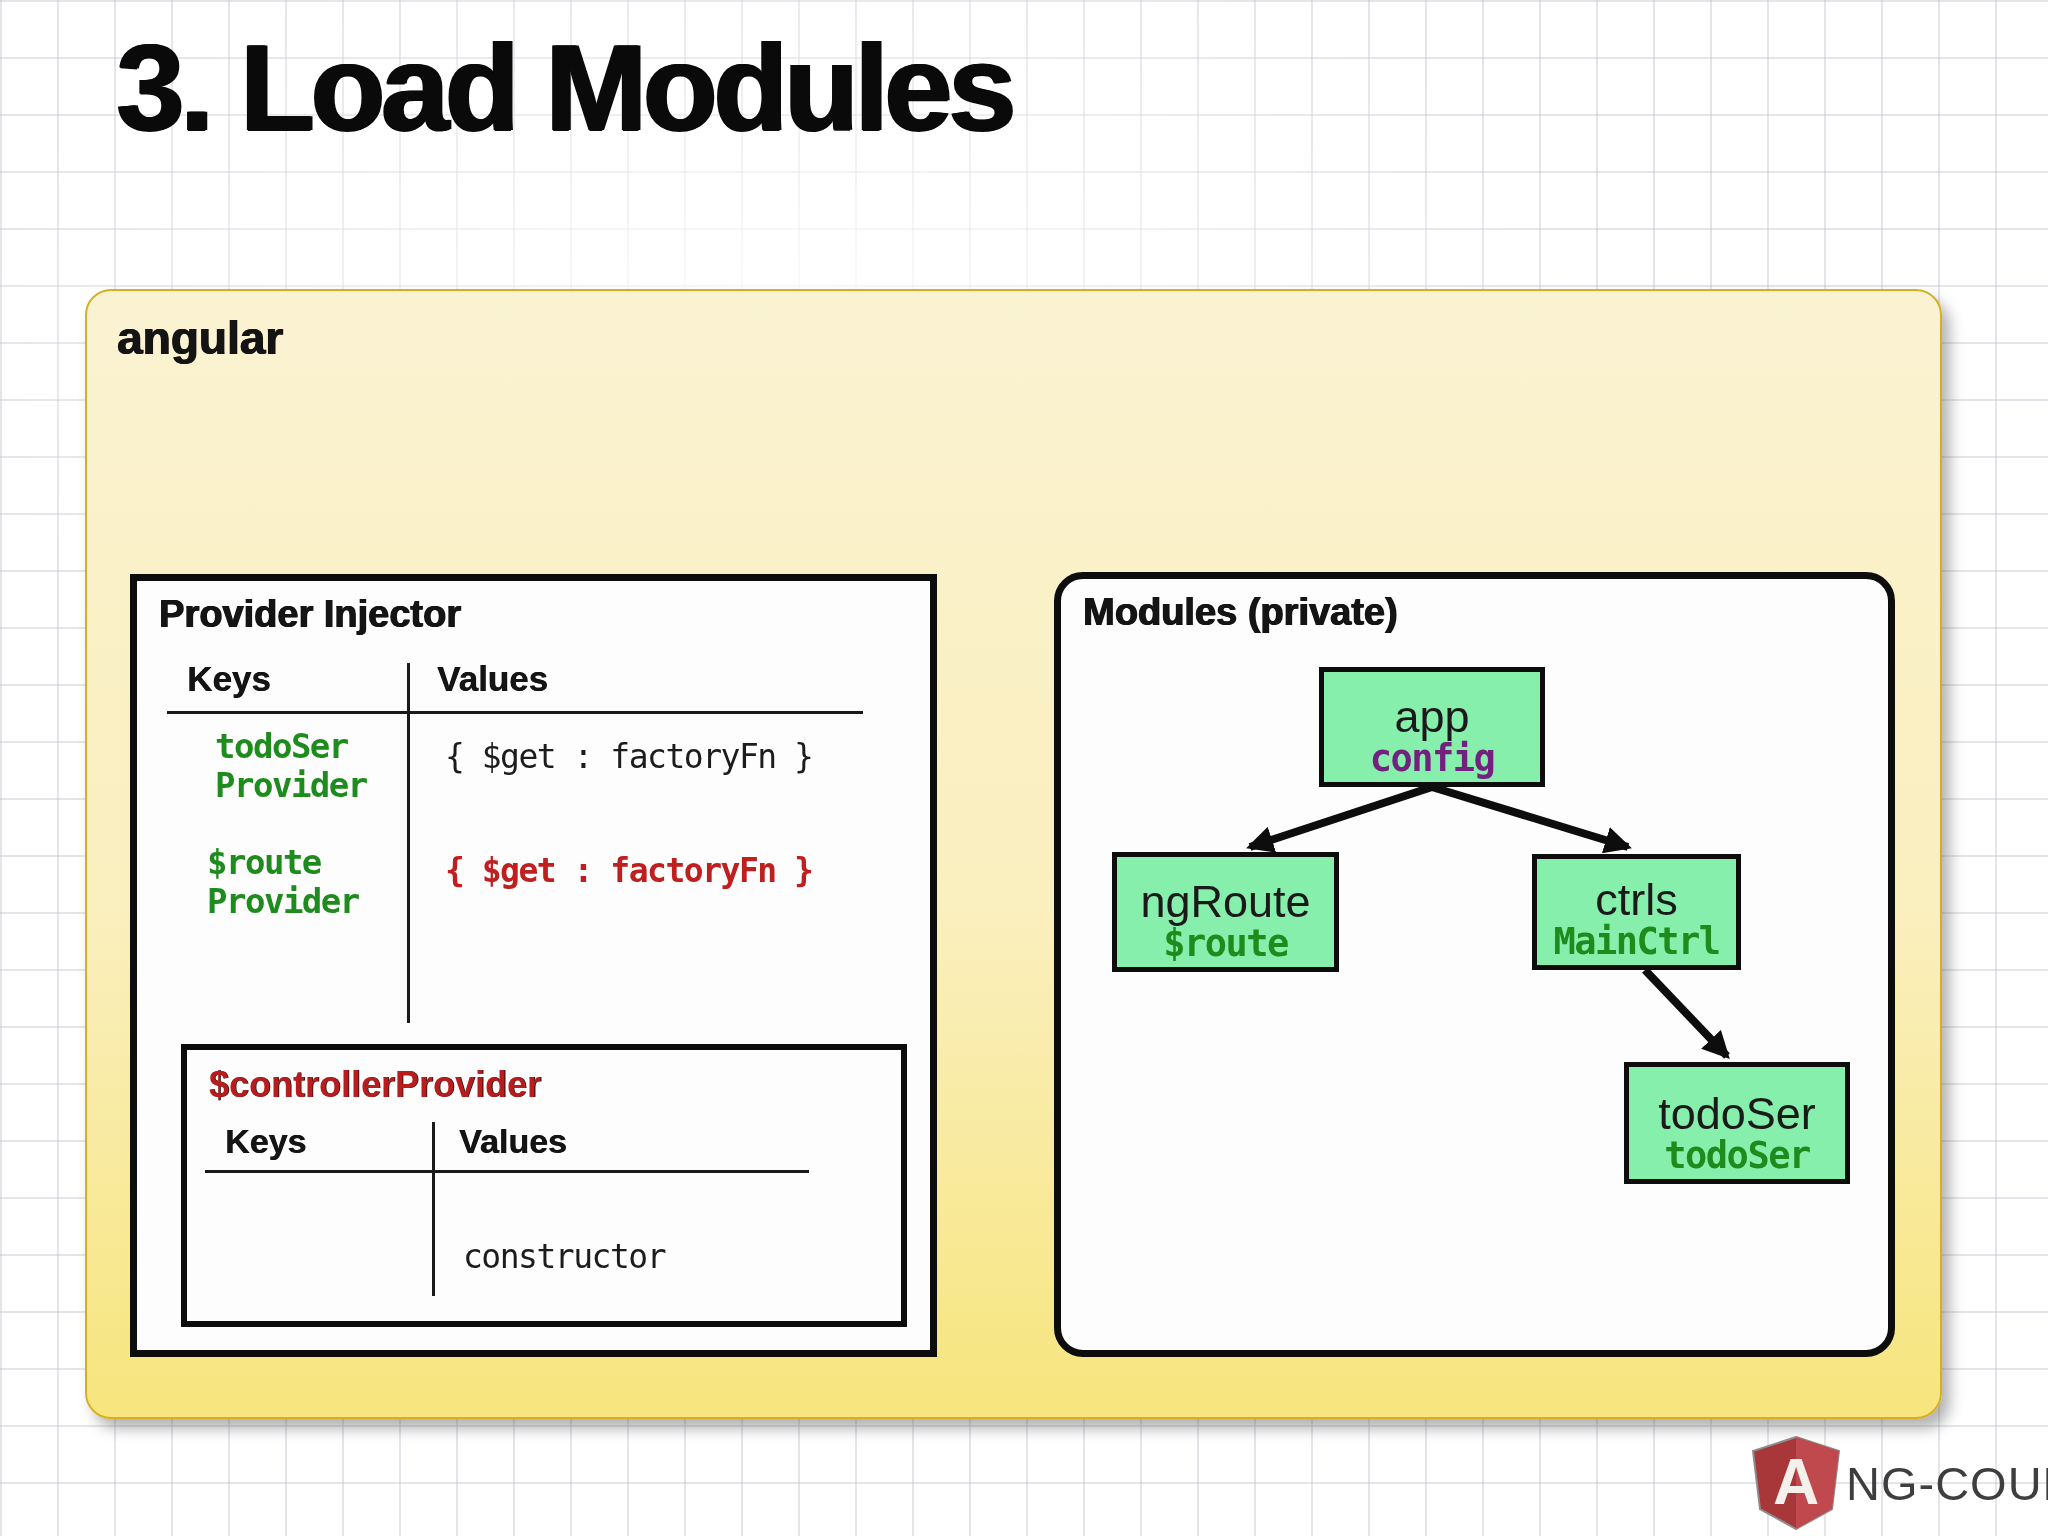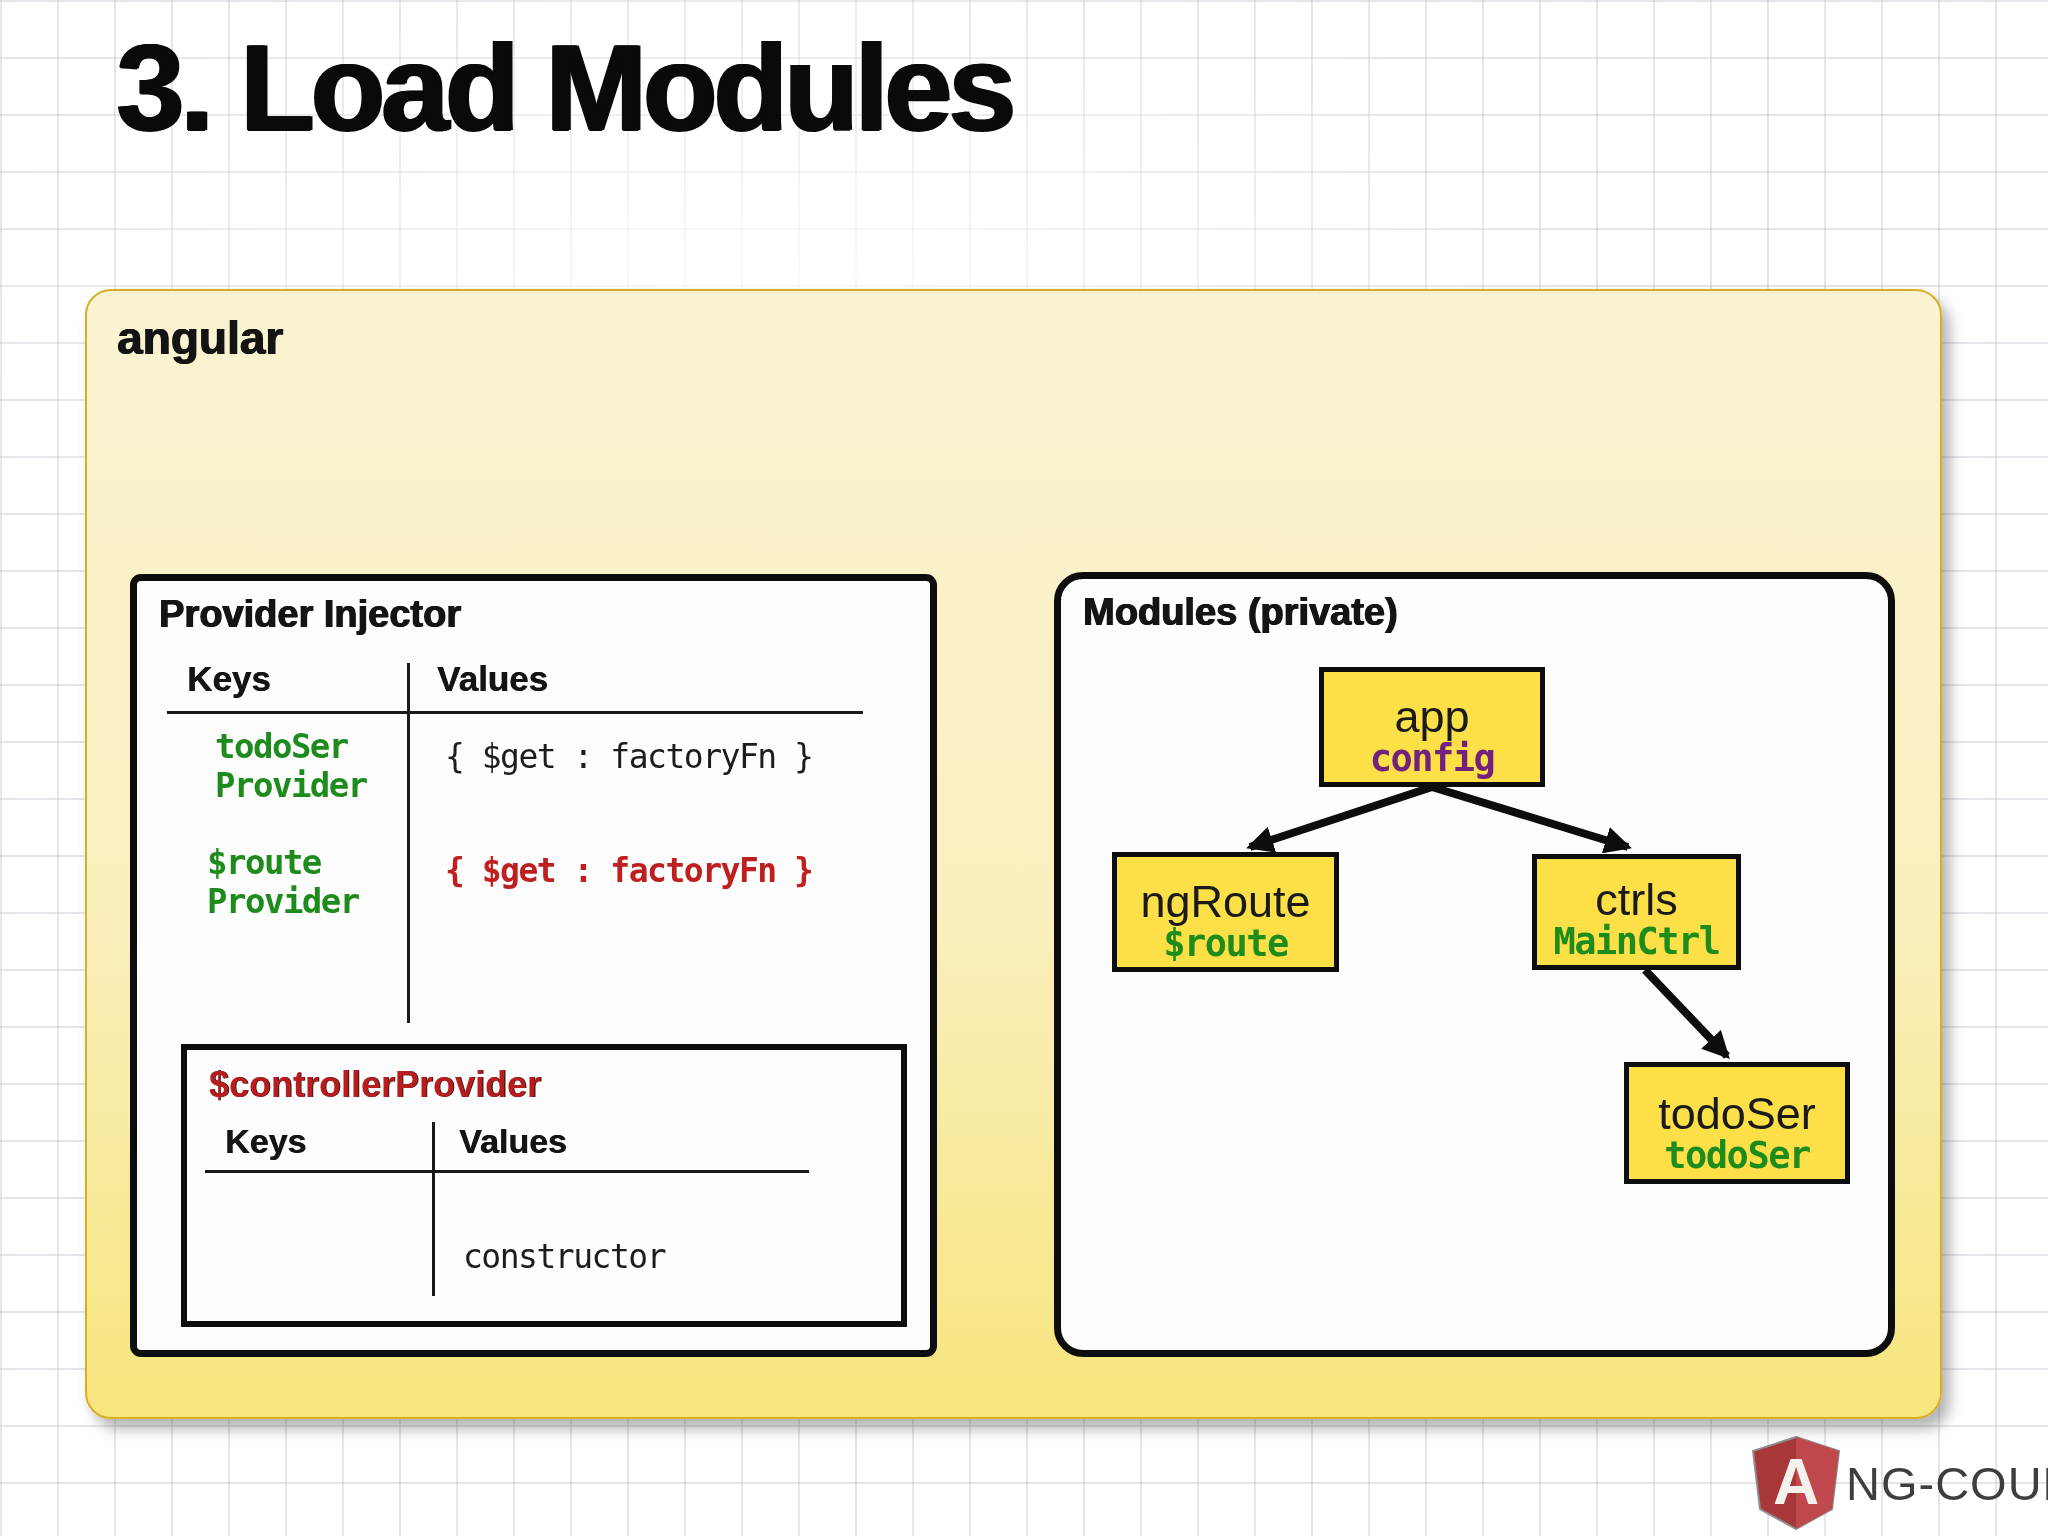--- a/index.html
+++ b/index.html
@@ -28,21 +28,21 @@
     position:absolute;left:85px;top:289px;width:1853px;height:1126px;
     border-radius:26px;border:2px solid var(--panel_border);
     background:linear-gradient(180deg, var(--yellow_top) 0%, #faefbe 55%, var(--yellow_bottom) 100%);
     box-shadow:8px 10px 14px rgba(90,90,90,0.45);
   }
   .panel-label{
     position:absolute;left:30px;top:20px;font-size:46px;font-weight:bold;color:#141414;
     text-shadow:0.8px 0 0 #141414,-0.5px 0 0 #141414;
   }
   .wbox{position:absolute;background:#fdfdfd;border:7px solid #0d0d0d;box-sizing:border-box;}
-  .provider-box{left:43px;top:283px;width:807px;height:783px;border-radius:11px;}
+  .provider-box{left:43px;top:283px;width:807px;height:783px;}
   .modules-box{left:967px;top:281px;width:841px;height:785px;border-radius:29px;}
   .box-title{
     position:absolute;left:22px;top:12px;font-size:38px;font-weight:bold;color:#141414;
     text-shadow:0.8px 0 0 #141414,-0.5px 0 0 #141414;white-space:nowrap;
   }
   .col-head{
     position:absolute;font-size:35px;font-weight:bold;color:#141414;
     text-shadow:0.6px 0 0 #141414;white-space:nowrap;
   }
   .hline{position:absolute;background:#1a1a1a;height:3px;}
@@ -52,21 +52,21 @@
     position:absolute;font-size:34px;font-weight:bold;line-height:39px;white-space:pre-line;
   }
   .val-cell{position:absolute;font-size:33px;white-space:nowrap;}
   .val-bold{font-weight:bold;}
   .inner-box{position:absolute;left:44px;top:463px;width:726px;height:283px;border:6px solid #0d0d0d;background:#fdfdfd;box-sizing:border-box;}
   .inner-title{
     position:absolute;left:22px;top:14px;font-size:36px;font-weight:bold;color:#b91c1c;
     text-shadow:0.8px 0 0 #141414;white-space:nowrap;
   }
   .node{
-    position:absolute;border:5px solid #0d0d0d;background:#fde047;box-sizing:border-box;
+    position:absolute;border:5px solid #0d0d0d;background:#86efac;box-sizing:border-box;
     display:flex;flex-direction:column;justify-content:flex-end;align-items:center;
     padding-bottom:3px;
   }
   .node-name{font-size:45px;color:#1a1a1a;line-height:1.02;}
   .node-sub{font-size:37px;font-weight:bold;line-height:1.05;}
   .edges{position:absolute;inset:0;width:100%;height:100%;}
   .logo{position:absolute;left:1752px;top:1436px;display:flex;align-items:center;}
   .logo-text{font-size:47px;letter-spacing:1px;color:#3f3e3e;white-space:nowrap;margin-left:6px;}
 </style>
 </head>

